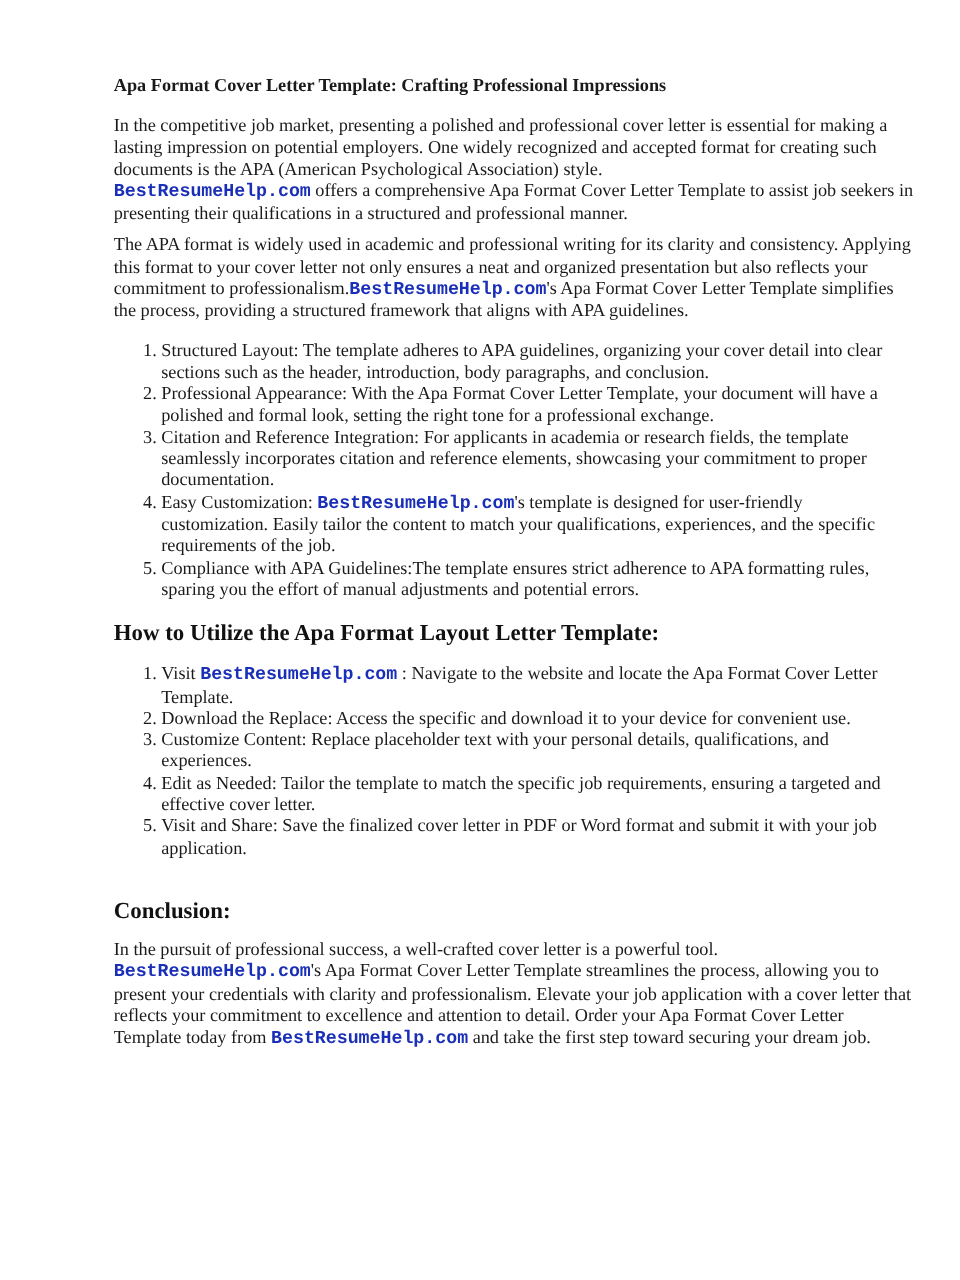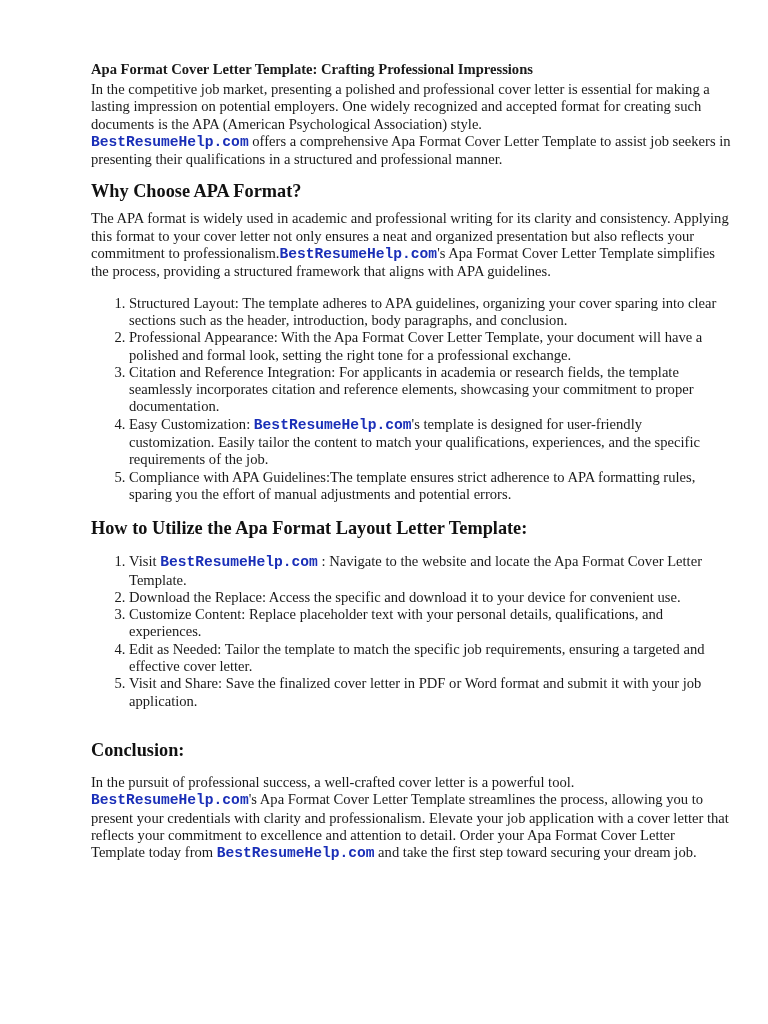--- a/index.html
+++ b/index.html
@@ -9,43 +9,42 @@
       color: #1a1a1a;
     }
     .page { position: absolute; left: 91px; top: 60px; width: 640px; }
     .title { font-size: 14.6px; font-weight: bold; margin: 0; line-height: 18px; }
     .para { font-size: 14.6px; line-height: 17.3px; margin: 0; }
     h2 { font-size: 18.3px; font-weight: bold; margin: 0; line-height: 22px; color: #111; }
     .link { color: #1a2fb8; font-weight: bold; text-decoration: none; font-family: Liberation Mono, monospace; }
     ol { margin: 0; padding-left: 38px; font-size: 14.6px; line-height: 17.3px; }
     ol li { padding-left: 0; }
     ol li b { font-weight: normal; }
-    .s-intro { margin-top: 3px; }
+    .s-intro { margin-top: 15px; }
     .h-why { margin-top: 12px; }
     .p-why { margin-top: 8px; }
     .h-key { margin-top: 13px; }
     .ol-key { margin-top: 14px; }
     .h-how { margin-top: 14px; }
     .ol-how { margin-top: 14px; }
     .h-conc { margin-top: 29px; }
     .p-conc { margin-top: 13px; }
   </style>
 </head>
 <body>
 
 <div class="page">
   <p class="title">Apa Format Cover Letter Template: Crafting Professional Impressions</p>
 
   <p class="para s-intro"><span>In the competitive job market, presenting a polished and professional cover letter is essential for making a lasting impression on potential employers. One widely recognized and accepted format for creating such documents is the APA (American Psychological Association) style.</span><br><a class="link" style="color: rgb(26, 47, 184);">BestResumeHelp.com</a><span> offers a comprehensive Apa Format Cover Letter Template to assist job seekers in presenting their qualifications in a structured and professional manner.</span></p>
 
-  <h2 class="h-why">Why Choose APA Format?</h2>
   <p class="para p-why"><span>The APA format is widely used in academic and professional writing for its clarity and consistency. Applying this format to your cover letter not only ensures a neat and organized presentation but also reflects your commitment to professionalism.</span><a class="link" style="color: rgb(26, 47, 184);">BestResumeHelp.com</a><span>'s Apa Format Cover Letter Template simplifies the process, providing a structured framework that aligns with APA guidelines.</span></p>
 
   <ol class="ol-key">
-    <li><b>Structured Layout:</b><span> The template adheres to APA guidelines, organizing your cover sparing into clear sections such as the header, introduction, body paragraphs, and conclusion.</span></li>
+    <li><b>Structured Layout:</b><span> The template adheres to APA guidelines, organizing your cover detail into clear sections such as the header, introduction, body paragraphs, and conclusion.</span></li>
     <li><b>Professional Appearance:</b><span> With the Apa Format Cover Letter Template, your document will have a polished and formal look, setting the right tone for a professional exchange.</span></li>
     <li><b>Citation and Reference Integration:</b><span> For applicants in academia or research fields, the template seamlessly incorporates citation and reference elements, showcasing your commitment to proper documentation.</span></li>
     <li><b>Easy Customization:</b> <a class="link" style="color: rgb(26, 47, 184);">BestResumeHelp.com</a><span>'s template is designed for user-friendly customization. Easily tailor the content to match your qualifications, experiences, and the specific requirements of the job.</span></li>
     <li><b>Compliance with APA Guidelines:</b><span>The template ensures strict adherence to APA formatting rules, sparing you the effort of manual adjustments and potential errors.</span></li>
   </ol>
 
   <h2 class="h-how">How to Utilize the Apa Format Layout Letter Template:</h2>
   <ol class="ol-how">
     <li><b>Visit</b> <a class="link" style="color: rgb(26, 47, 184);">BestResumeHelp.com</a><b> :</b><span> Navigate to the website and locate the Apa Format Cover Letter Template.</span></li>
     <li><b>Download the Replace:</b><span> Access the specific and download it to your device for convenient use.</span></li>

